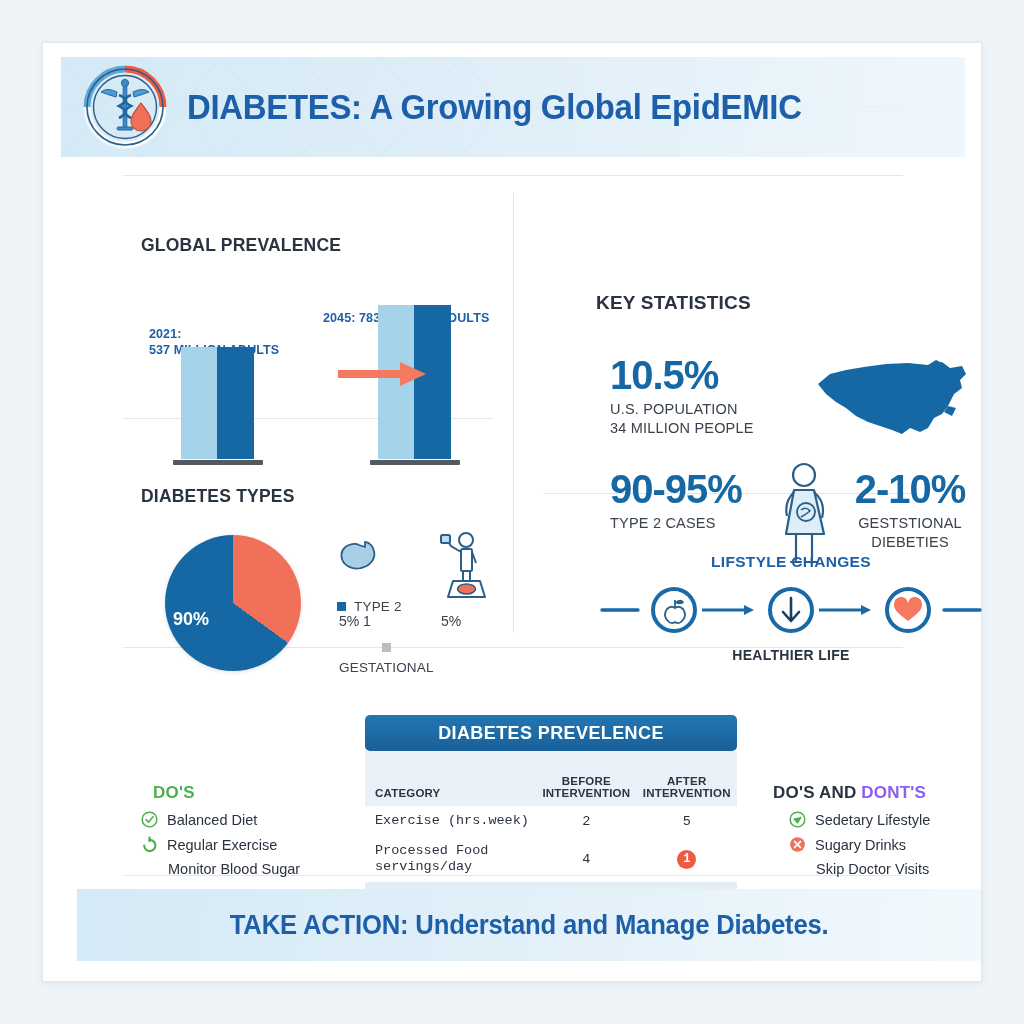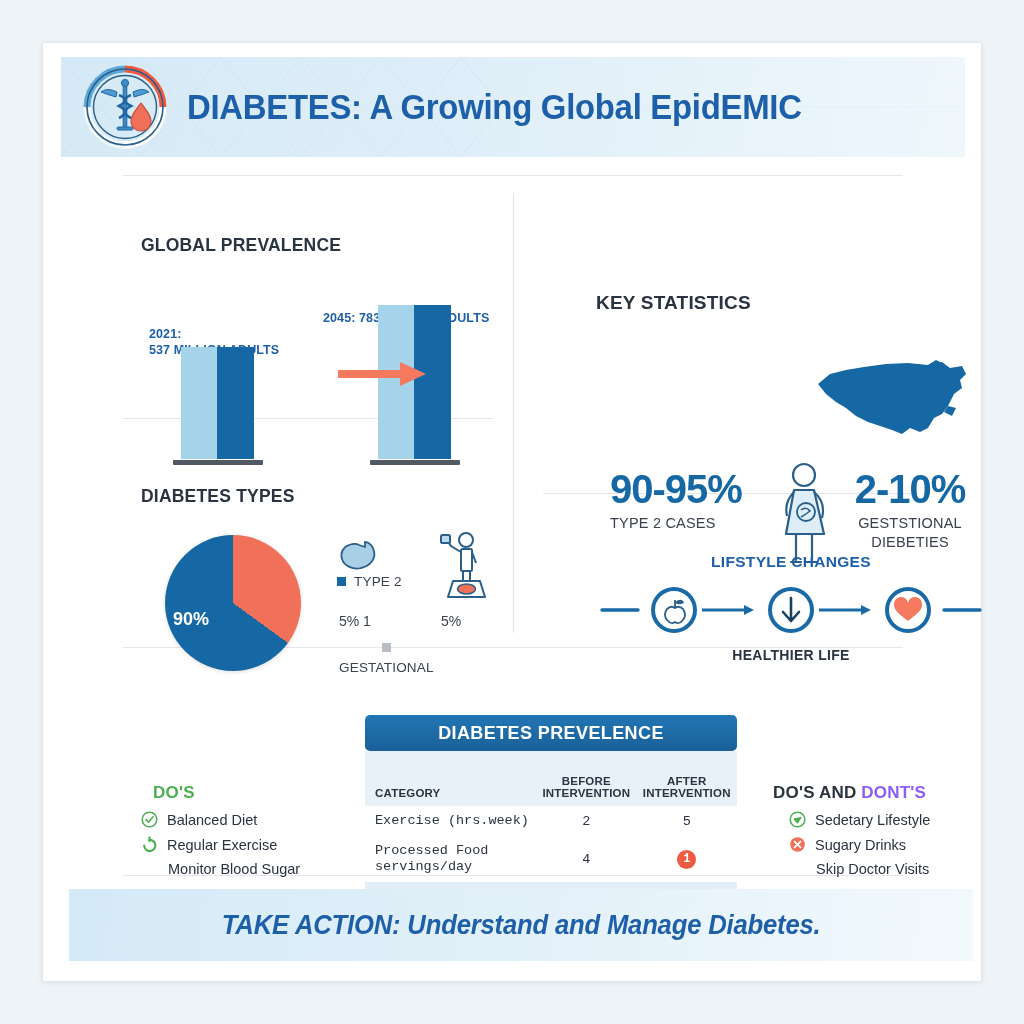--- a/index.html
+++ b/index.html
@@ -145,24 +145,24 @@
   
   #sec-dos { position: absolute; left: 98px; top: 740px; width: 210px; }
   #sec-donts { position: absolute; left: 730px; top: 740px; width: 230px; }
   .list-title { font-size: 17px; font-weight: bold; letter-spacing: .2px; }
   .list-row { display: flex; align-items: center; gap: 9px; margin-top: 8px; }
   .list-txt { font-size: 14.5px; color: #2a3340; }
   .list-indent { padding-left: 27px; }
 
   
   #footer {
-    position: absolute; left: 26px; top: 846px;
+    position: absolute; left: 34px; top: 846px;
     width: 904px; height: 72px;
     background: linear-gradient(95deg, #d4eaf6 0%, #e2f0f9 50%, #f2f9fd 100%);
-    display: flex; align-items: center; justify-content: center; font-style: italic;
+    display: flex; align-items: center; justify-content: center;
   }
   #footer-text {
     font-size: 27px; font-weight: bold; color: #1d5fa8;
     letter-spacing: -0.2px; transform: scaleX(0.95);
   }
 </style>
 </head>
 <body>
 
 <div id="card">
@@ -252,38 +252,43 @@
         <circle cx="31" cy="9" r="7" fill="#fff" stroke="#2a5f8a" stroke-width="2"></circle>
         <rect x="26" y="18" width="11" height="22" rx="1.5" fill="#fff" stroke="#2a5f8a" stroke-width="2"></rect>
         <path d="M26 21 L16 15 L12 9" fill="none" stroke="#2a5f8a" stroke-width="2"></path>
         <rect x="6" y="4" width="9" height="8" rx="1.5" fill="#bcdcef" stroke="#2a5f8a" stroke-width="2"></rect>
         <path d="M37 21 L41 32" fill="none" stroke="#2a5f8a" stroke-width="2"></path>
         <path d="M28 40 L28 50 M35 40 L35 50" stroke="#2a5f8a" stroke-width="2"></path>
         <path d="M18 50 L45 50 L50 66 L13 66 Z" fill="#fff" stroke="#2a5f8a" stroke-width="2" stroke-linejoin="round"></path>
         <ellipse cx="31.5" cy="58" rx="9" ry="5" fill="#f0705a" stroke="#2a5f8a" stroke-width="1.6"></ellipse>
       </svg>
 
-      <div class="legend-row" style="left:196px; top:43px;justify-content:flex-end;">
+      <div class="legend-row" style="left:196px; top:68px;justify-content:flex-end;">
         <span class="legend-sq" style="background:#1668a5;"></span>
         <span class="legend-txt">TYPE 2</span>
       </div>
       <div class="pct-txt" style="left:198px; top:82px;">5% 1</div>
       <div class="pct-txt" style="left:300px; top:82px;">5%</div>
       <div class="legend-row" style="left:198px; top:112px;flex-direction:column;">
         <span class="legend-sq" style="background:#b9bec4;"></span>
         <span class="legend-txt">GESTATIONAL</span>
       </div>
     </div>
   </div>
 
   <div id="sec-keystats">
     <div class="sec-title" style="font-size:19px;">KEY STATISTICS</div>
 
     <div id="keystats-body">
 
+      <div style="position:absolute;left:14px;top:16px;">
+        <div class="big-stat">10.5%</div>
+        <div class="stat-sub" style="margin-top:4px;">U.S. POPULATION</div>
+        <div class="stat-sub">34 MILLION PEOPLE</div>
+      </div>
 
       <svg id="us-map" viewBox="0 0 160 100">
         <path d="M8 34 L20 24 L36 20 L54 17 L76 14 L98 13 L118 15 L132 12 L140 18 L152 16 L156 24
                  L150 30 L152 38 L144 44 L138 56 L132 64 L124 68 L118 78 L110 82 L100 78 L92 84
                  L82 80 L70 76 L58 72 L46 66 L36 58 L26 52 L16 44 Z" fill="#1668a5"></path>
         <path d="M118 15 L126 10 L134 14 L130 20 Z" fill="#1668a5"></path>
         <path d="M138 56 L146 58 L142 66 L134 62 Z" fill="#1668a5"></path>
       </svg>
 
       <div style="position:absolute;left:14px;top:130px;">

